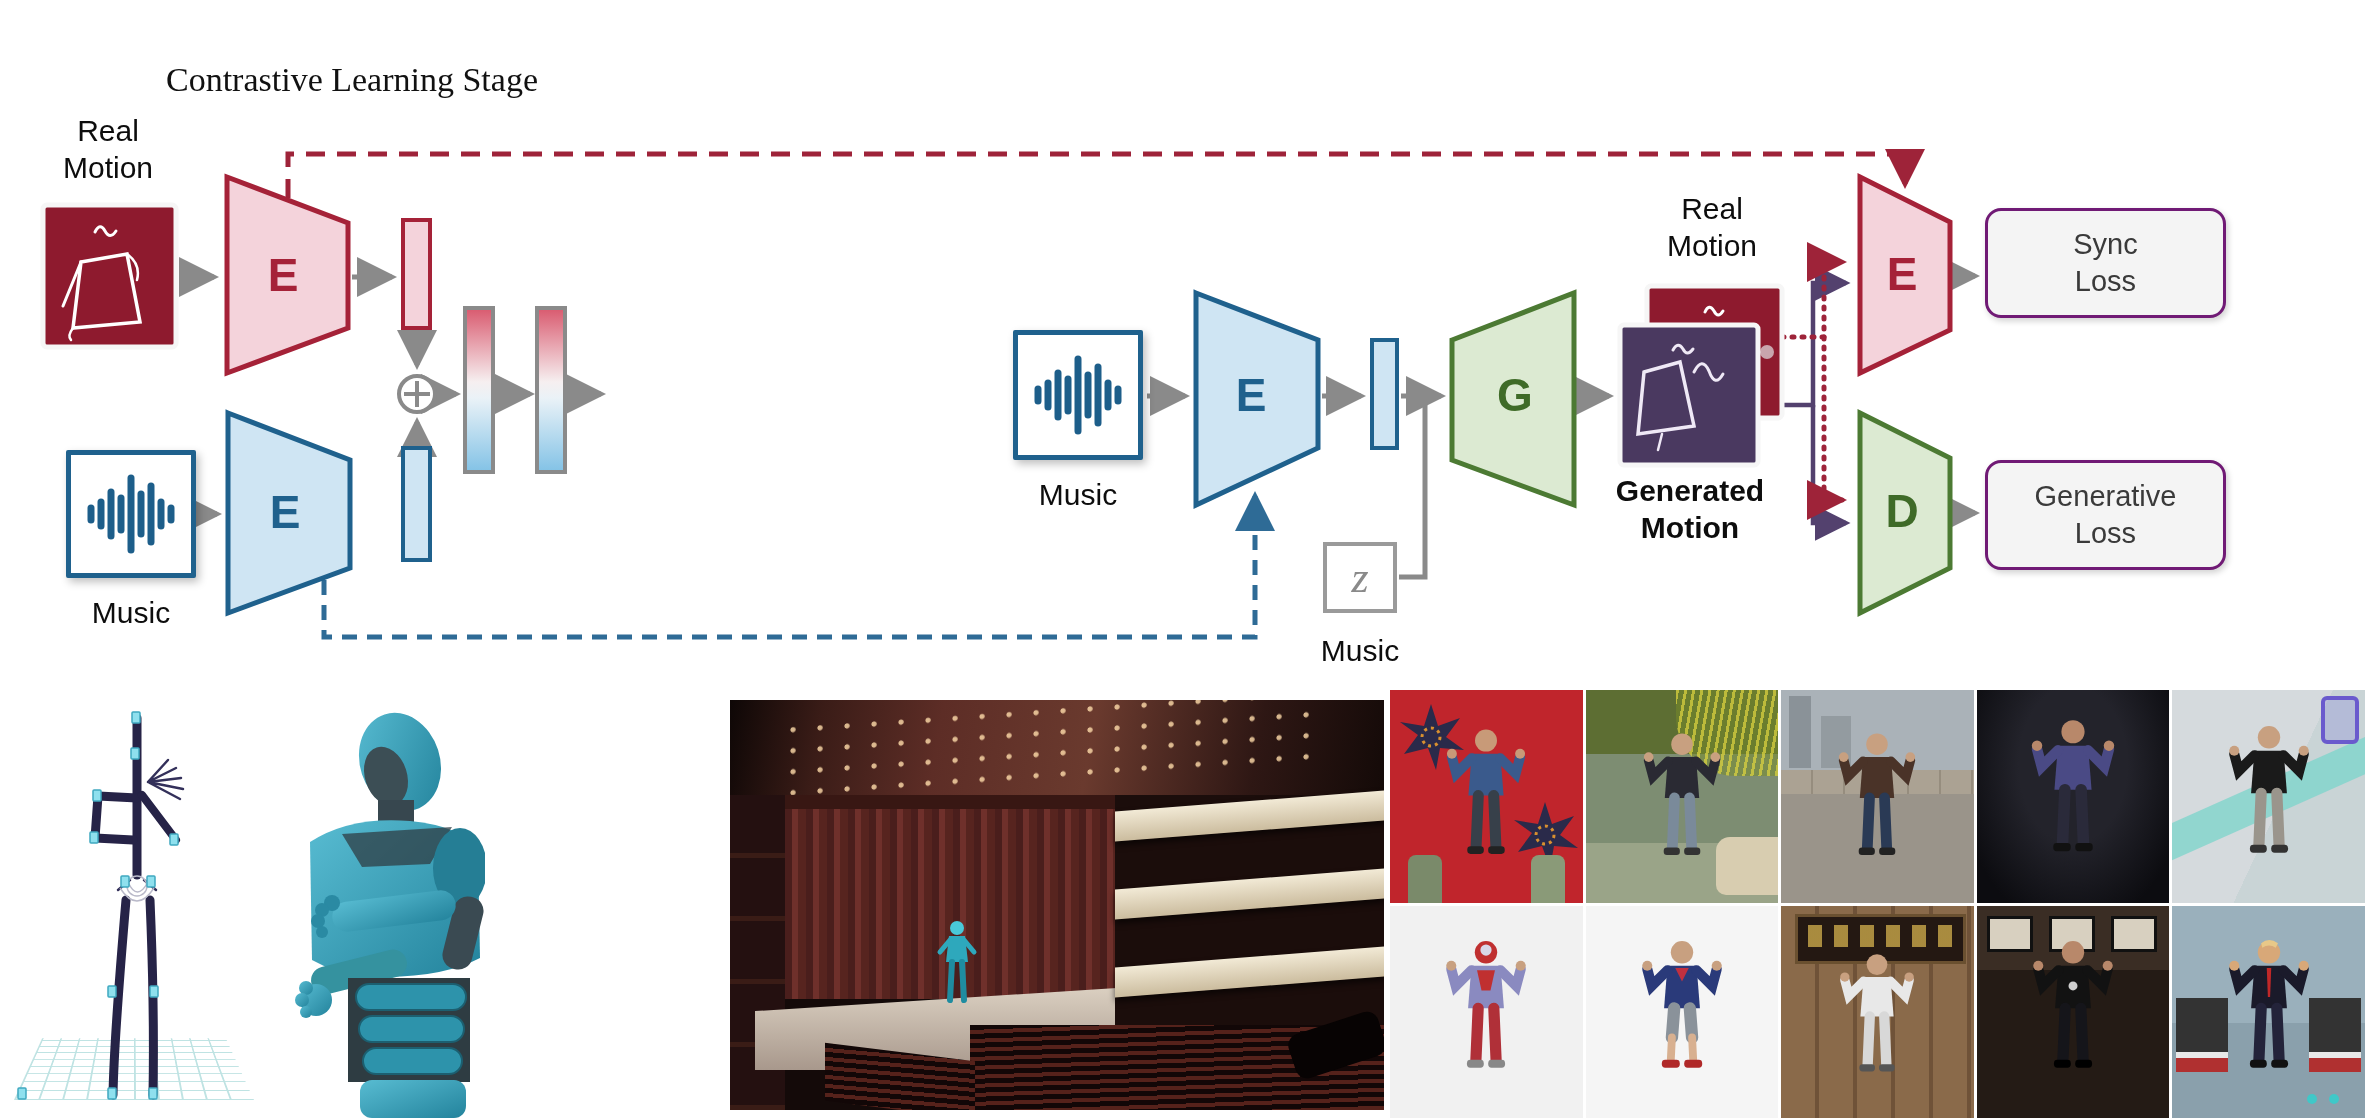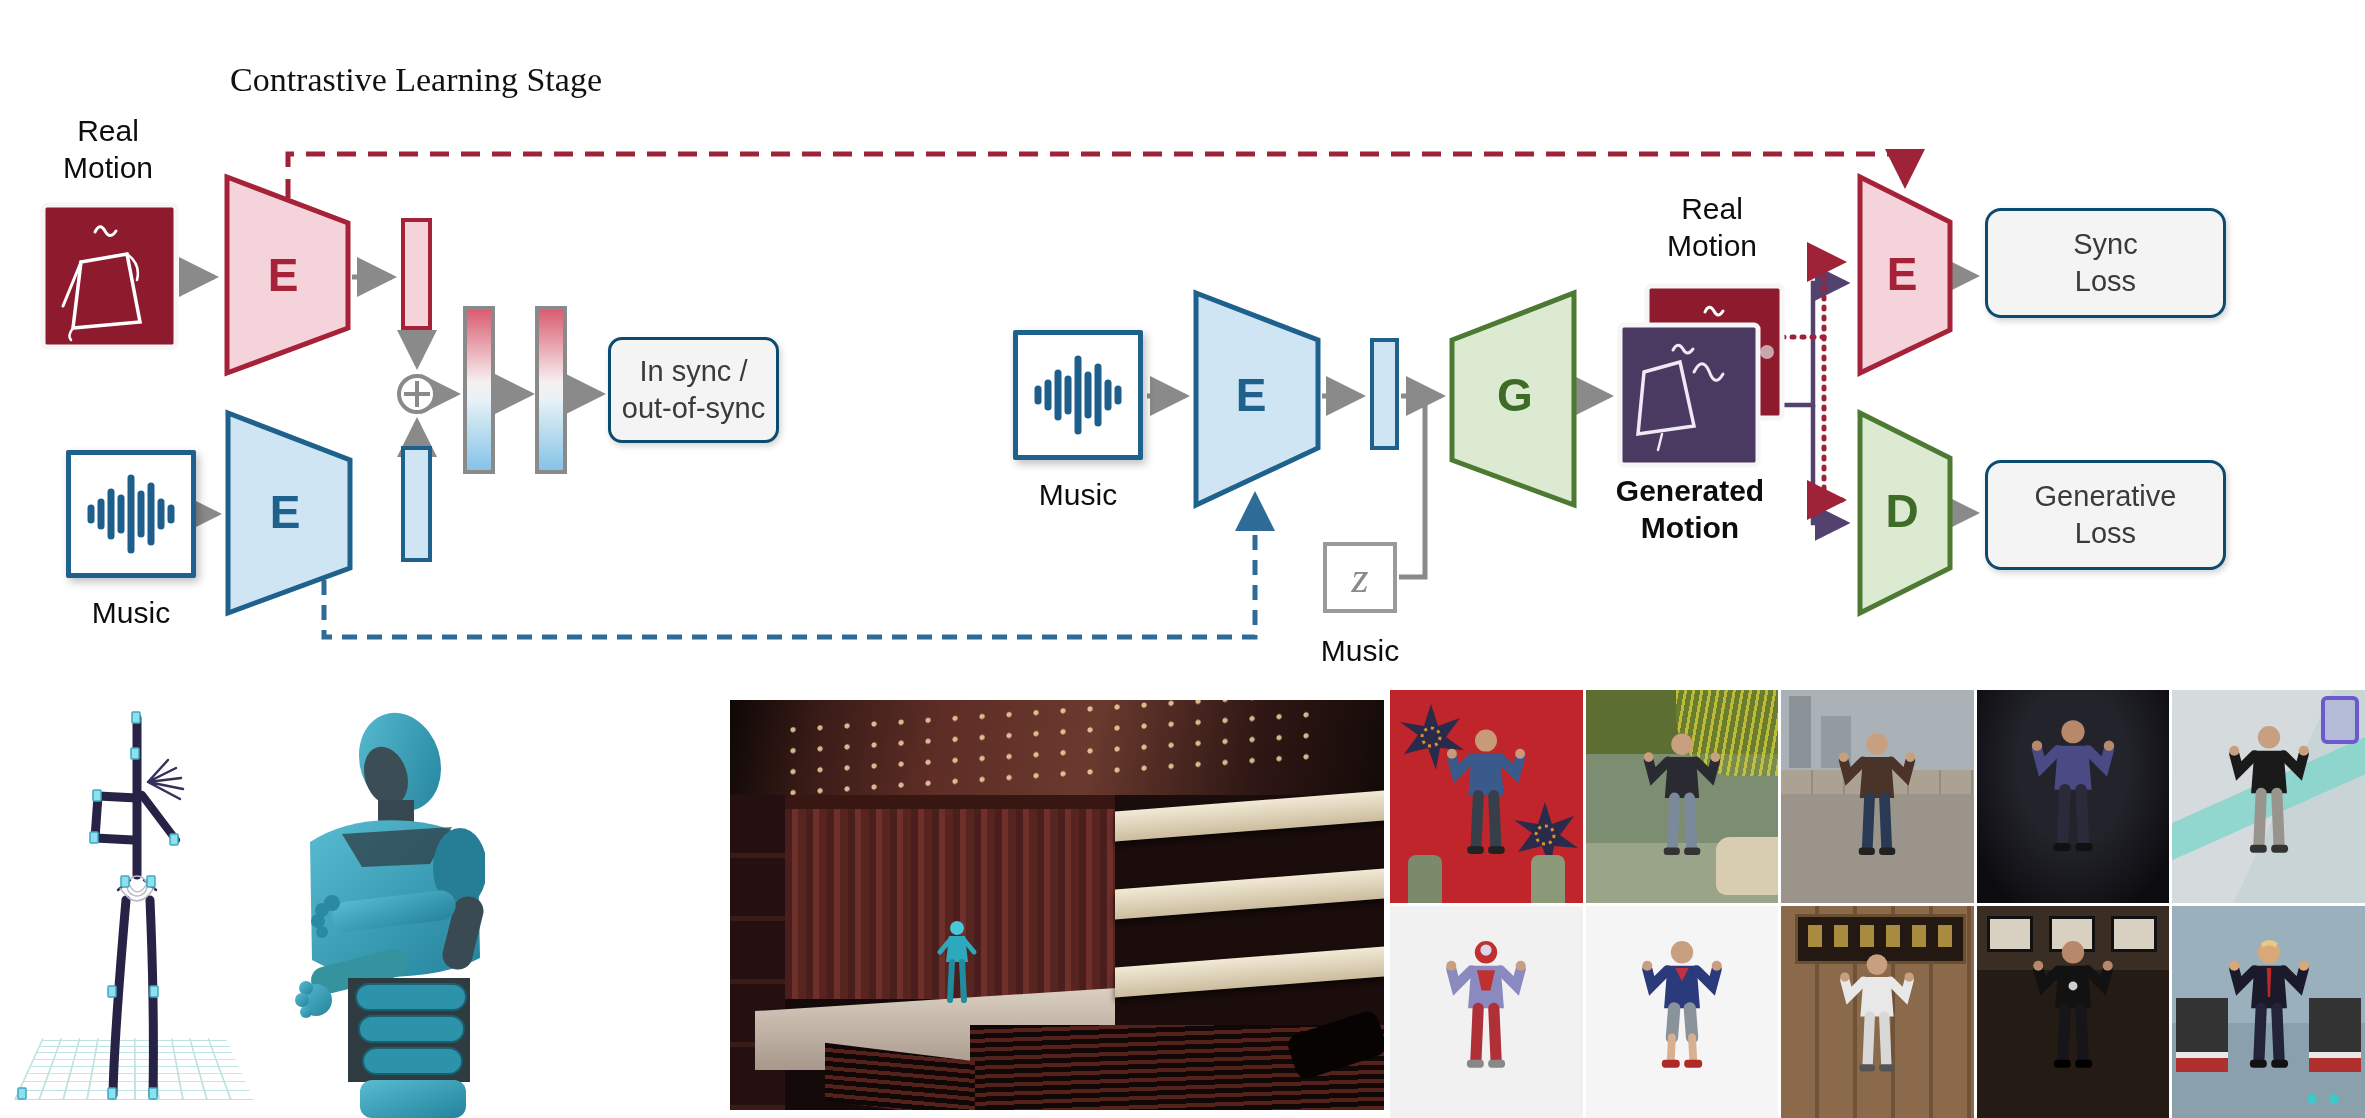--- a/index.html
+++ b/index.html
@@ -7,21 +7,21 @@
           font-family:"Liberation Sans",sans-serif;}
   .abs{position:absolute;}
   svg{display:block;}
   
   .stage-title{font-family:"Liberation Serif",serif;font-size:34px;color:#111;text-align:center;white-space:pre-line;line-height:45px;}
   .lbl{font-size:30px;color:#0d0d0d;text-align:center;white-space:pre-line;line-height:37px;}
   .letter{font-size:46px;font-weight:bold;text-align:center;}
   .letter.red{color:#A52238;}
   .letter.blue{color:#1F618D;}
   .letter.green{color:#3F6B28;}
-  .round-box{background:#F4F4F4;border:3px solid #0c4a6e;border-radius:16px;
+  .round-box{background:#F4F4F4;border:3px solid #701a75;border-radius:16px;
              display:flex;align-items:center;justify-content:center;
              font-size:29px;color:#3A3A3A;text-align:center;white-space:pre-line;line-height:37px;
              box-shadow:2px 3px 6px rgba(0,0,0,.18);}
   .music-box{box-sizing:border-box;background:#fff;border:5px solid #1F618D;border-radius:2px;
              display:flex;align-items:center;justify-content:center;box-shadow:3px 4px 8px rgba(0,0,0,.25);}
   .zbox{box-sizing:border-box;background:#fff;border:4px solid #9a9a9a;display:flex;align-items:center;justify-content:center;
         font-family:"Liberation Serif",serif;font-style:italic;font-size:44px;color:#8a8a8a;}
   
   .panel{overflow:hidden;}
   .grid-floor{background-color:#ffffff;
@@ -166,21 +166,21 @@
       <rect x="1620" y="325" width="138" height="140" rx="4" fill="#4A3960" stroke="#f6f6f6" stroke-width="5"></rect>
       <g stroke="#EFE9F6" fill="none" stroke-linecap="round">
         <path d="M1673 350 q5 -9 10 -1 q4 8 10 0" stroke-width="3"></path>
         <path d="M1644 372 L1680 362 L1694 426 L1638 434 Z" stroke-width="3.5"></path>
         <path d="M1694 372 q8 -16 15 -1 q6 17 14 3" stroke-width="3"></path>
         <path d="M1662 434 L1658 450" stroke-width="2.5"></path>
       </g>
     </g>
   </svg>
 
-  <div class="abs stage-title" style="left:102px;top:12px;width:500px;text-align:right;">
+  <div class="abs stage-title" style="left:102px;top:12px;width:500px;">
     <div>Contrastive Learning Stage</div>
   </div>
 
   <div class="abs lbl" style="left:38px;top:112px;width:140px;">Real
 Motion</div>
   <div class="abs lbl" style="left:61px;top:594px;width:140px;">Music</div>
 
   <div class="abs music-box" style="left:66px;top:450px;width:130px;height:128px;">
     <svg width="104" height="96" viewBox="0 0 104 96">
       <g stroke="#1D5E8A" stroke-width="7" stroke-linecap="round">
@@ -193,22 +193,20 @@
         <line x1="72" y1="20" x2="72" y2="76"></line>
           <line x1="82" y1="36" x2="82" y2="60"></line>
         <line x1="92" y1="42" x2="92" y2="54"></line>
       </g>
     </svg>
   </div>
 
   <div class="abs letter red" style="left:253px;top:248px;width:60px;">E</div>
   <div class="abs letter blue" style="left:255px;top:485px;width:60px;">E</div>
 
-  <div class="abs round-box" style="left:608px;top:337px;width:165px;height:100px;border-radius:14px;">In sync /
-out-of-sync</div>
 
   <div class="abs music-box" style="left:1013px;top:330px;width:130px;height:130px;">
     <svg width="104" height="96" viewBox="0 0 104 96">
       <g stroke="#1D5E8A" stroke-width="7" stroke-linecap="round">
         <line x1="12" y1="42" x2="12" y2="54"></line>
           <line x1="22" y1="36" x2="22" y2="60"></line>
         <line x1="32" y1="26" x2="32" y2="70"></line>
           <line x1="42" y1="32" x2="42" y2="64"></line>
         <line x1="52" y1="12" x2="52" y2="84"></line>
           <line x1="62" y1="28" x2="62" y2="68"></line>

